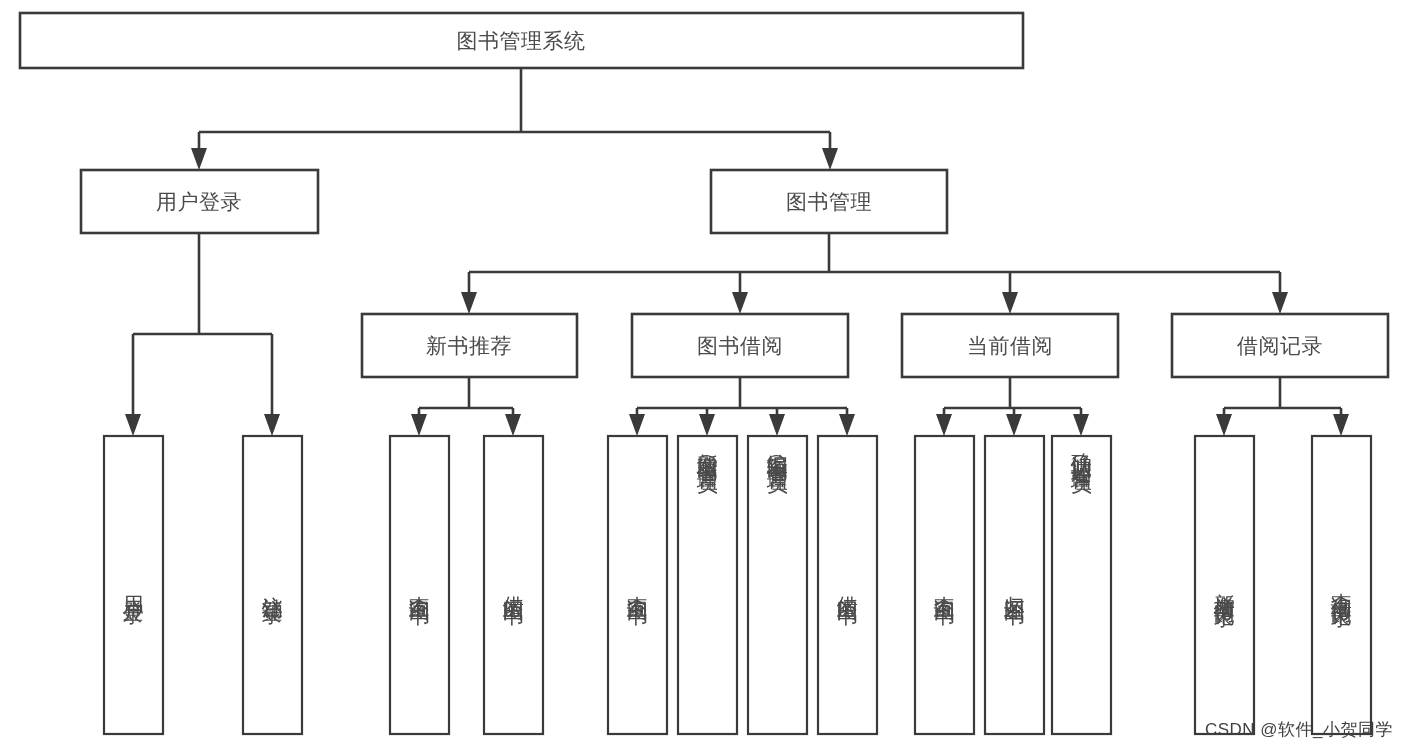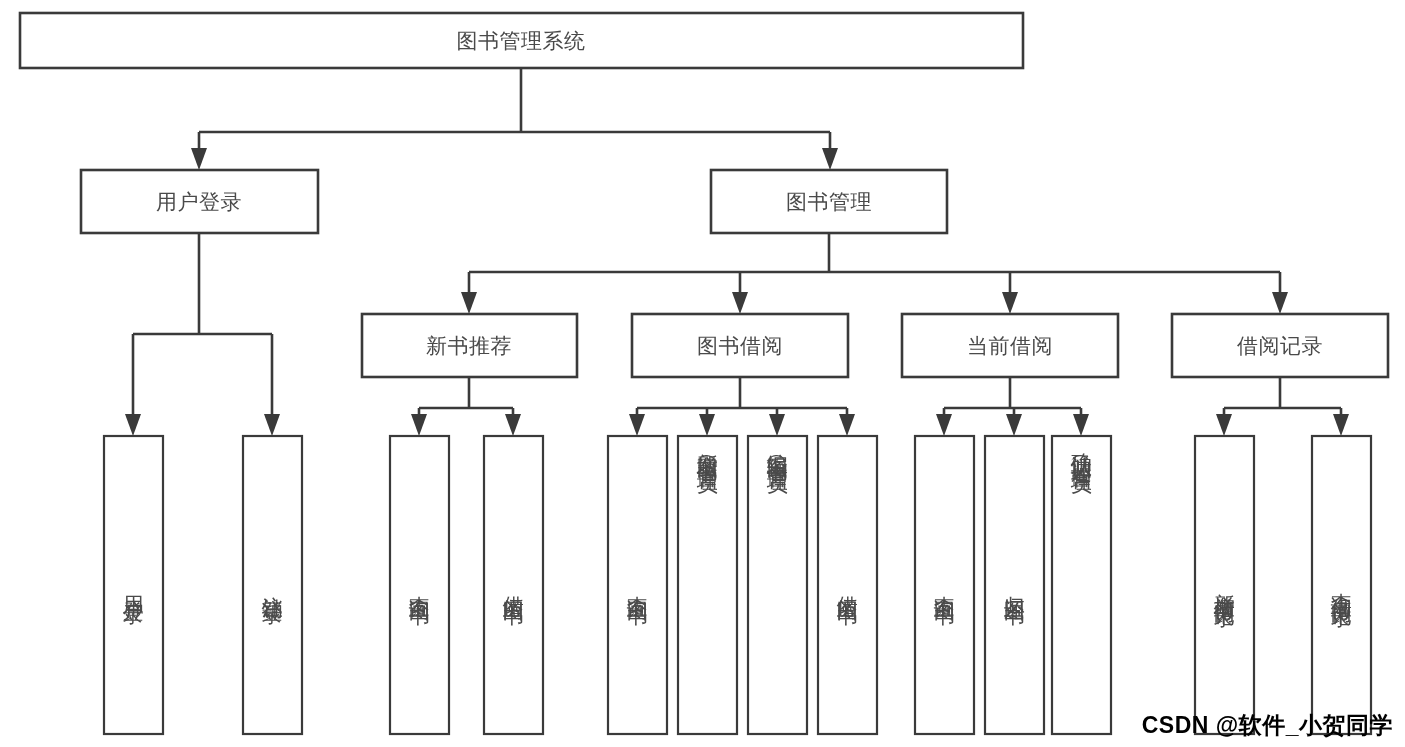--- a/index.html
+++ b/index.html
@@ -70,26 +70,25 @@
     color: #4a4a4a;
     letter-spacing: 3px;
     white-space: nowrap;
     text-align: center;
   }
   .watermark {
     position: absolute;
     right: 12px;
     bottom: 6px;
     font-family: "Liberation Sans", "DejaVu Sans", sans-serif;
-    font-size: 23px;
-    color: #000000;
+    font-size: 17px;
+    color: #404040;
     letter-spacing: 0.5px;
     white-space: nowrap;
     pointer-events: none;
-    font-weight: bold;
   }
 </style>
 </head>
 <body>
 
 <div id="diagram-root">
 
   <svg class="diagram-canvas" viewBox="0 0 1405 747" xmlns="http://www.w3.org/2000/svg">
 
     <g>

